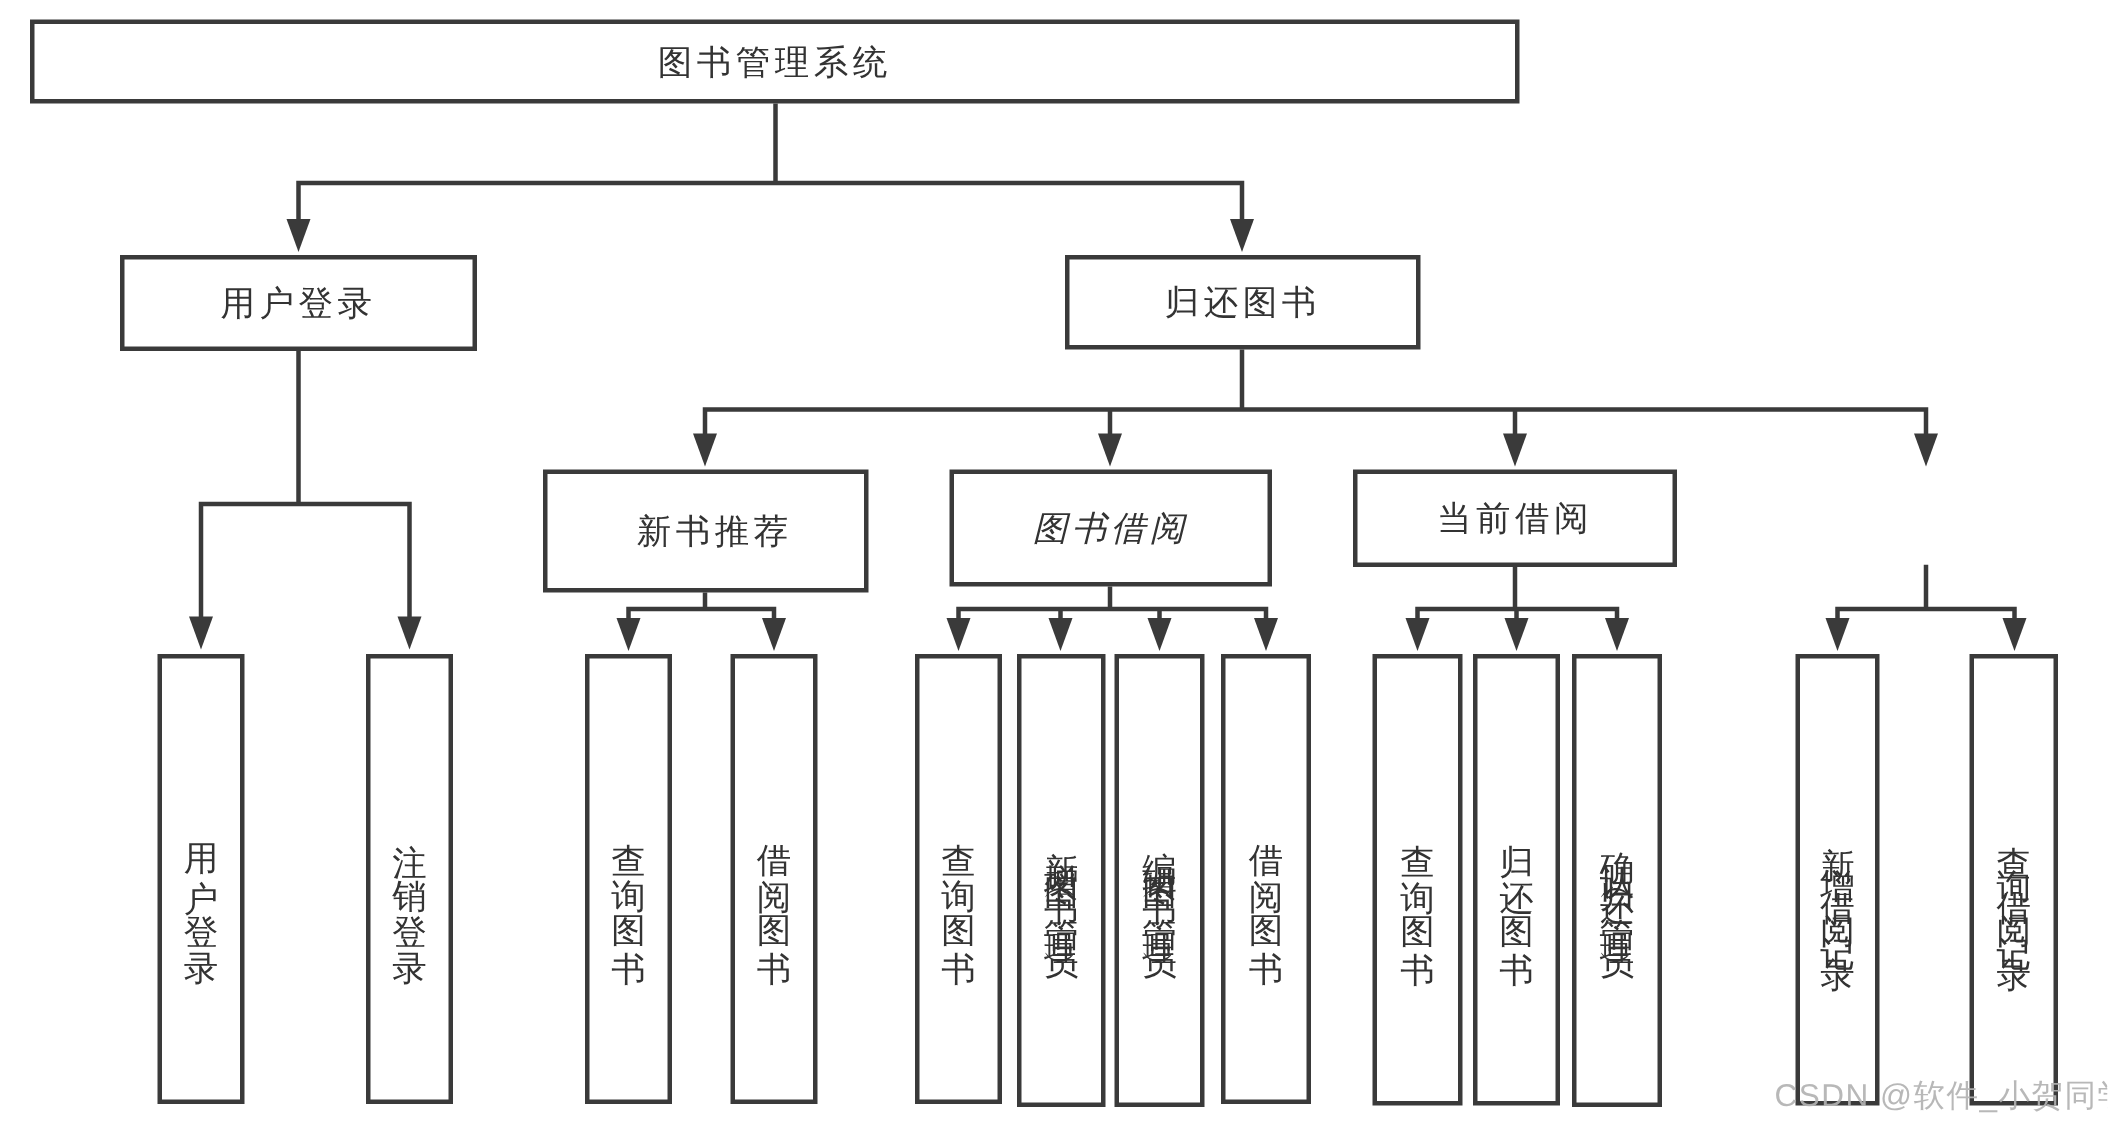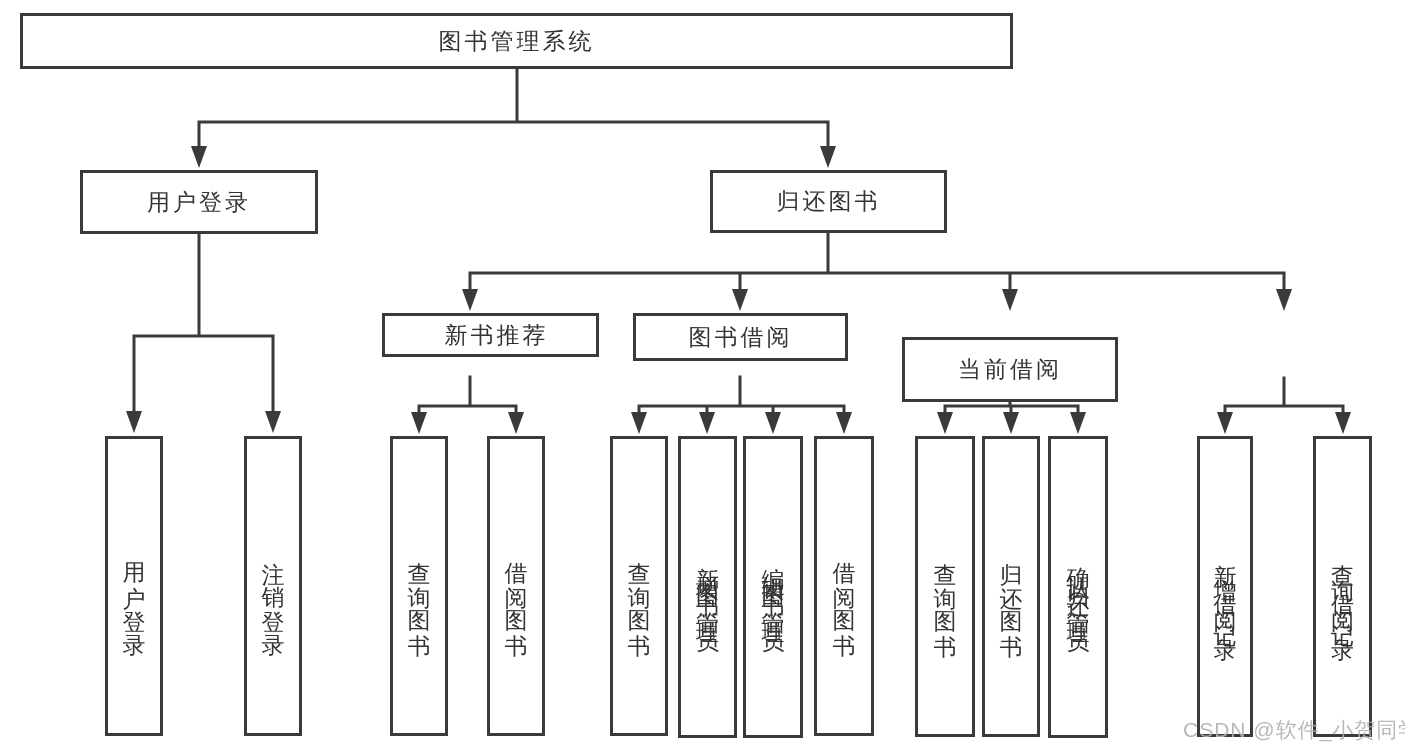--- a/index.html
+++ b/index.html
@@ -95,23 +95,23 @@
       <polygon points="1217,412 1233,412 1225,434"></polygon>
       <polygon points="1335,412 1351,412 1343,434"></polygon>
     </g>
   </svg>
 
   <div class="node h-node" style="left:20px; top:13px; width:993px; height:56px;">图书管理系统</div>
 
   <div class="node h-node" style="left:80px; top:170px; width:238px; height:64px;">用户登录</div>
   <div class="node h-node" style="left:710px; top:170px; width:237px; height:63px;">归还图书</div>
 
-  <div class="node h-node" style="left:382px; top:313px; width:217px; height:44px;padding-left:12px;">新书推荐</div>
-  <div class="node h-node" style="left:633px; top:313px; width:215px; height:48px;">图书借阅</div>
-  <div class="node h-node" style="left:902px; top:313px; width:216px; height:65px;margin-top:24px;">当前借阅</div>
+  <div class="node h-node" style="left:362px; top:313px; width:217px; height:82px;padding-left:12px;">新书推荐</div>
+  <div class="node h-node" style="left:633px; top:313px; width:215px; height:78px;font-style:italic;">图书借阅</div>
+  <div class="node h-node" style="left:902px; top:313px; width:216px; height:65px;">当前借阅</div>
 
   <div class="node v-node ls-wide" style="left:105px; top:436px; width:58px; height:300px;">用户登录</div>
   <div class="node v-node ls-wide" style="left:244px; top:436px; width:58px; height:300px;">注销登录</div>
 
   <div class="node v-node ls-wide" style="left:390px; top:436px; width:58px; height:300px;">查询图书</div>
   <div class="node v-node ls-wide" style="left:487px; top:436px; width:58px; height:300px;">借阅图书</div>
 
   <div class="node v-node ls-wide" style="left:610px; top:436px; width:58px; height:300px;">查询图书</div>
   <div class="node v-node ls-tight" style="left:678px; top:436px; width:59px; height:302px;">新增图书（管理员）</div>
   <div class="node v-node ls-tight" style="left:743px; top:436px; width:60px; height:302px;">编辑图书（管理员）</div>

